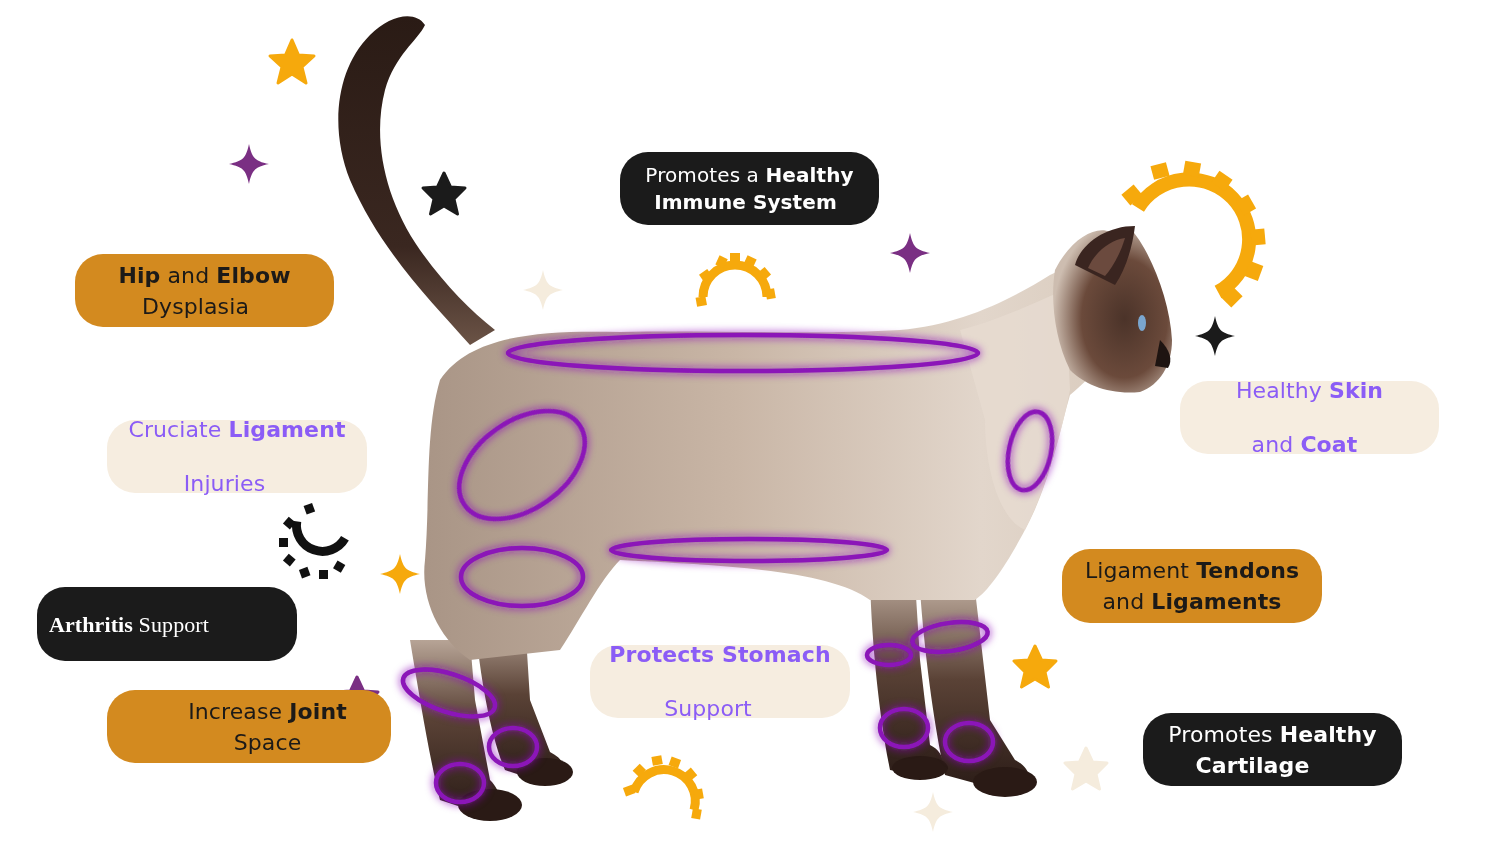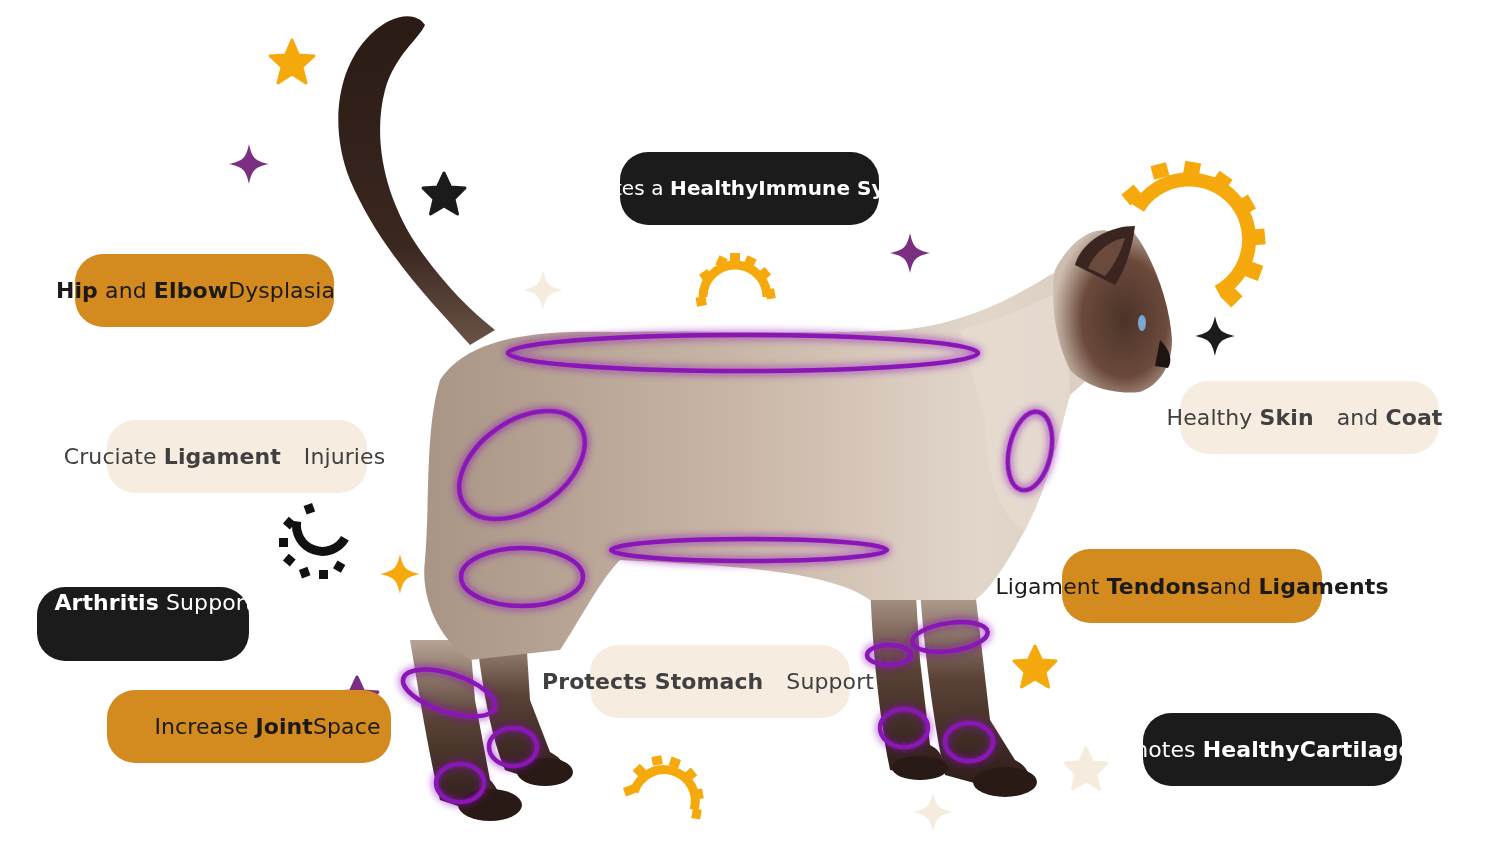--- a/index.html
+++ b/index.html
@@ -1,25 +1,25 @@
 <!DOCTYPE html>
 <html><head>
 <meta charset="utf-8">
 <style>
   html, body { margin:0; padding:0; }
   body { width:1500px; height:844px; background:#ffffff; position:relative; overflow:hidden;
          font-family:"DejaVu Sans", "Liberation Sans", sans-serif; }
   .stage { position:absolute; left:0; top:0; width:1500px; height:844px; }
-  .label { position:absolute; box-sizing:border-box; display:flex; flex-direction:row;
+  .label { position:absolute; box-sizing:border-box; display:flex; flex-direction:column;
            align-items:center; justify-content:center; text-align:center;
            font-size:22px; line-height:31px; letter-spacing:0.1px;border-radius:28px; }
   .label .ln { display:block; white-space:nowrap; }
   .label b { font-weight:700; }
   .orange { background:#d38a1f; color:#1c1a18; }
-  .cream  { background:#f6ede0; color:#404040;gap:23px; }
+  .cream  { background:#f6ede0; color:#8b5cf6;gap:23px; }
   .dark   { background:#1b1b1b; color:#ffffff; }
   svg.art { position:absolute; left:0; top:0; }
 </style>
 </head>
 <body>
 
 <div class="stage">
 
   <svg class="art" width="1500" height="844" viewBox="0 0 1500 844">
     <defs>
@@ -196,21 +196,21 @@
   <div class="label orange" style="left:75px; top:254px; width:259px; height:73px;">
     <span class="ln"><b>Hip</b><span style="white-space:pre"> and </span><b>Elbow</b></span>
     <span class="ln" style="margin-right:18px">Dysplasia</span>
   </div>
 
   <div class="label cream" style="left:107px; top:420px; width:260px; height:73px;">
     <span class="ln"><span style="white-space:pre">Cruciate </span><b>Ligament</b></span>
     <span class="ln" style="margin-right:25px">Injuries</span>
   </div>
 
-  <div class="label dark" style="left:37px; top:587px; width:212px; height:74px; align-items:flex-start; padding-left:22px;">
+  <div class="label dark" style="left:37px; top:587px; width:260px; height:74px; align-items:flex-start; padding-left:12px;font-family:Liberation Serif, serif;">
     <span class="ln"><b>Arthritis</b><span style="white-space:pre"> Support</span></span>
   </div>
 
   <div class="label orange" style="left:107px; top:690px; width:284px; height:73px;padding-left:37px;">
     <span class="ln"><span style="white-space:pre">Increase </span><b>Joint</b></span>
     <span class="ln">Space</span>
   </div>
 
   <div class="label dark" style="left:620px; top:152px; width:259px; height:73px; font-size:20px; line-height:27px;">
     <span class="ln"><span style="white-space:pre">Promotes a </span><b>Healthy</b></span>

